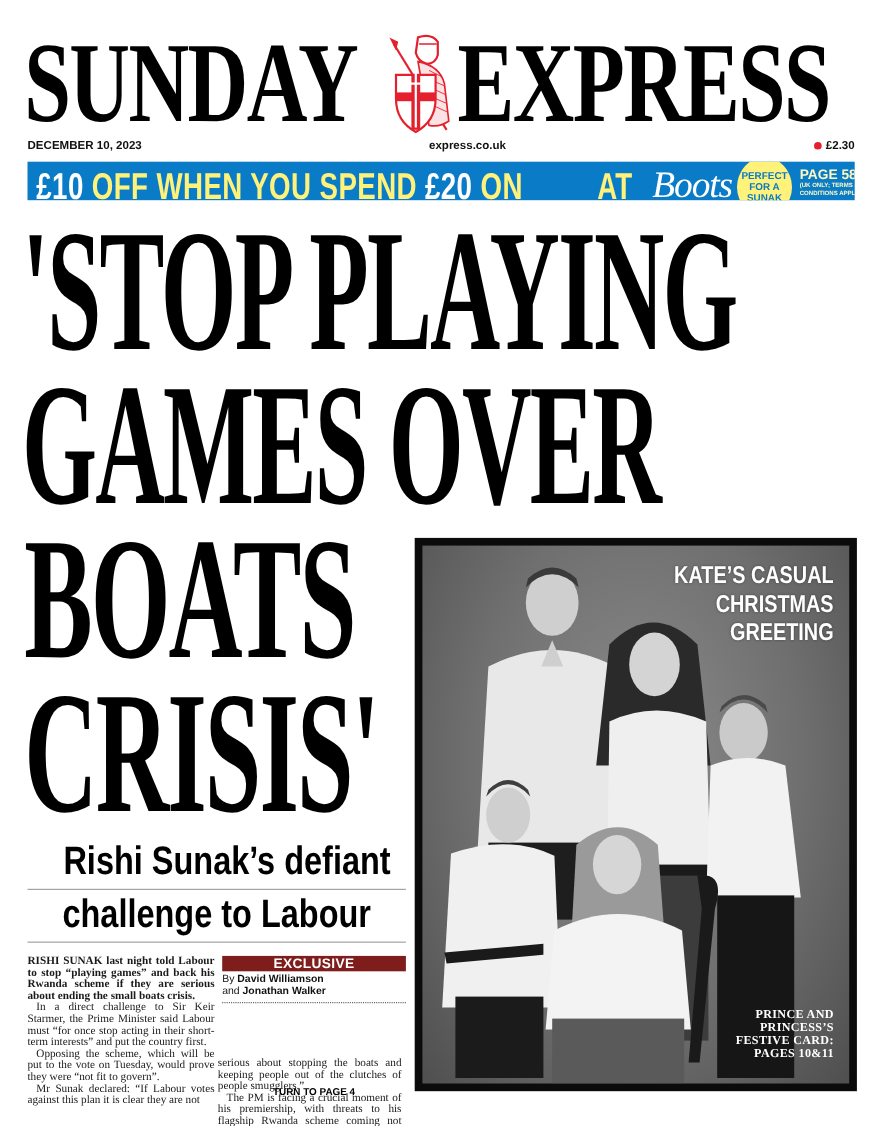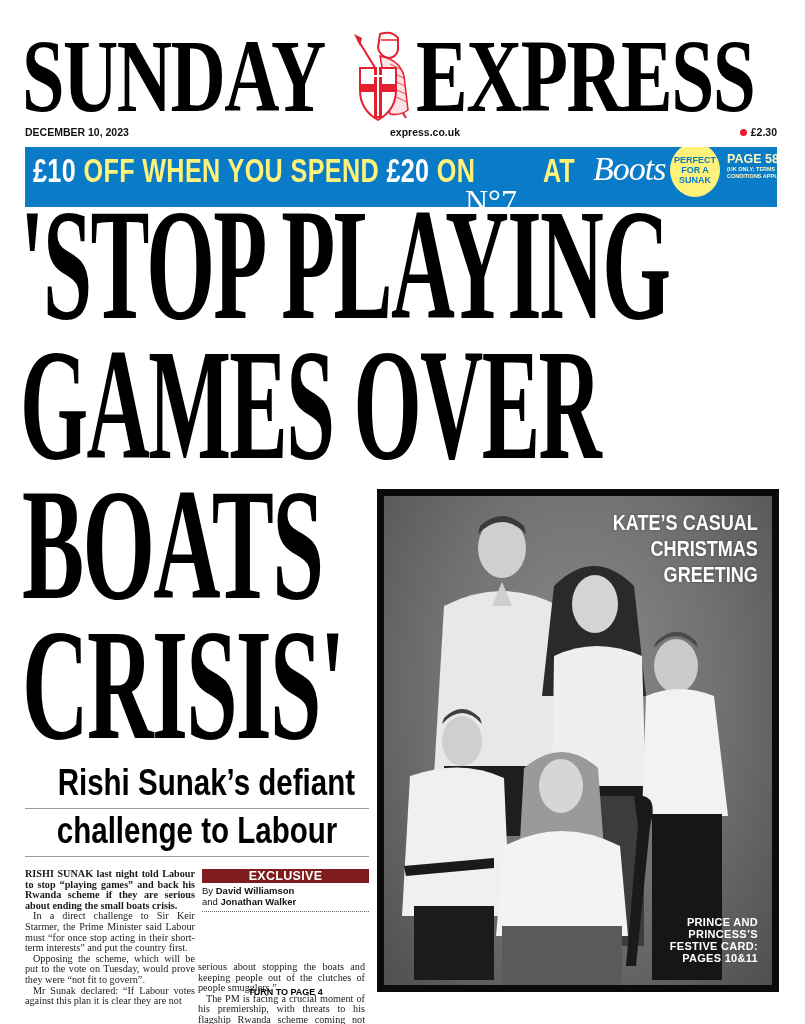--- a/index.html
+++ b/index.html
@@ -22,21 +22,21 @@
     font-family: "Liberation Sans", sans-serif; font-weight: bold; font-size: 10.5px;
     line-height: 14px; color: #111;
   }
   .dateline .date { position: absolute; left: 0; }
   .dateline .site { position: absolute; left: 400px; transform: translateX(-50%); }
   .dateline .price { position: absolute; right: 0; display: flex; align-items: center; gap: 4px; }
   .red-dot { width: 7px; height: 7px; border-radius: 50%; background: #e5202e; display: inline-block; }
 
   
   .promo {
-    position: absolute; left: 25px; top: 147px; width: 752px; height: 60px;
+    position: absolute; left: 25px; top: 147px; width: 752px; height: 35px;
     background: #0a7bc6; display: flex; align-items: center; overflow: hidden;
   }
   .promo-main {
     position: absolute; left: 8px; top: 3px; height: 40px; white-space: nowrap;
     font-family: "Liberation Sans", sans-serif; font-weight: bold; font-size: 34px;
     line-height: 40px; transform: scaleX(0.74); transform-origin: left center; letter-spacing: 0.5px;
   }
   .promo-main .w { color: #ffffff; }
   .promo-main .y { color: #fff27a; }
   .promo-no7 {
@@ -125,21 +125,21 @@
   }
   .photo svg { position: absolute; left: 0; top: 0; }
   .photo-caption-top {
     position: absolute; right: 14px; top: 14px; text-align: right;
     font-family: "Liberation Sans", sans-serif; font-weight: bold; color: #ffffff;
     font-size: 22px; line-height: 26px; transform: scaleX(0.82); transform-origin: right top;
     text-shadow: 0 0 3px rgba(0,0,0,0.4);
   }
   .photo-caption-bottom {
     position: absolute; right: 14px; top: 420px; text-align: right;
-    font-family: Liberation Sans, sans-serif; font-weight: bold; color: #ffffff;
+    font-family: Liberation Serif, serif; font-weight: bold; color: #ffffff;
     font-size: 11px; line-height: 12px; letter-spacing: 0.3px;
   }
 </style>
 </head>
 <body>
 
 <header class="masthead">
   <div class="mast-word mast-left">SUNDAY</div>
 
   <svg class="knight" viewBox="0 0 66 92">

